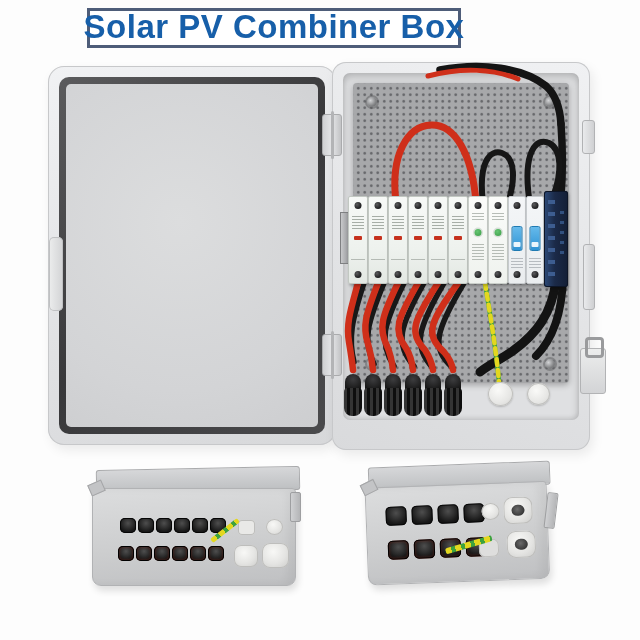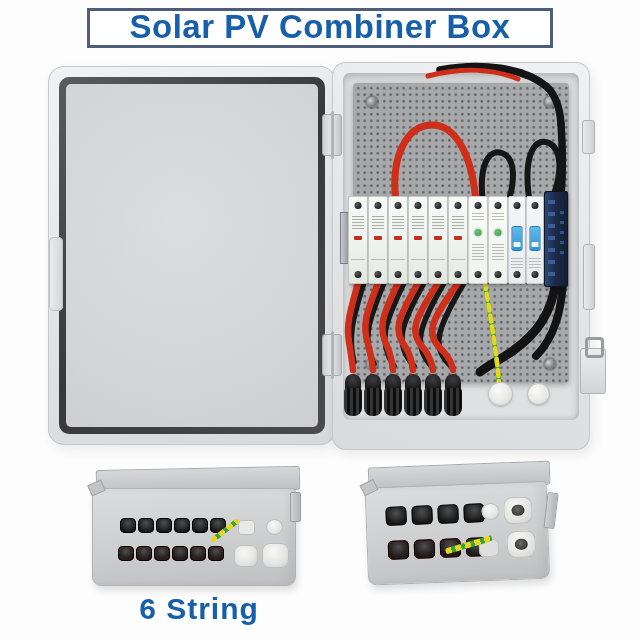--- a/index.html
+++ b/index.html
@@ -5,21 +5,21 @@
   html,body{margin:0;padding:0;}
   body{
     width:640px;height:640px;position:relative;overflow:hidden;
     background:#fdfdfd;
     font-family:"Liberation Sans", sans-serif;
   }
   i{display:block;position:absolute;}
 
   
   .banner{
-    position:absolute;left:87px;top:8px;width:466px;height:40px;
+    position:absolute;left:87px;top:8px;width:374px;height:40px;
     border:3px solid var(--banner-border,#4e5d79);background:#ffffff;
     display:flex;align-items:center;justify-content:center;box-sizing:border-box;
   }
   .banner span{
     color:var(--label-blue,#175fa9);font-size:33px;font-weight:bold;letter-spacing:.5px;
     white-space:nowrap;transform:translateY(-1px);
   }
 
   
   .door{
@@ -375,21 +375,20 @@
         <div class="conn"></div>
         <div class="conn"></div>
         <div class="conn"></div>
       </div>
     <i class="gwire"></i>
     <i class="wg w1"></i>
     <i class="wg w2"></i>
     <i class="wg w3"></i>
     <i class="wg w4"></i>
   </div>
-  <div class="vlabel">6 String</div>
 </div>
 
 <div class="variant" id="v4">
   <div class="sbox">
     <i class="shinge"></i>
     <div class="slid"></div>
     <div class="sbody"></div>
     <i class="slatch"></i>
     <div class="crow crow1">
 

